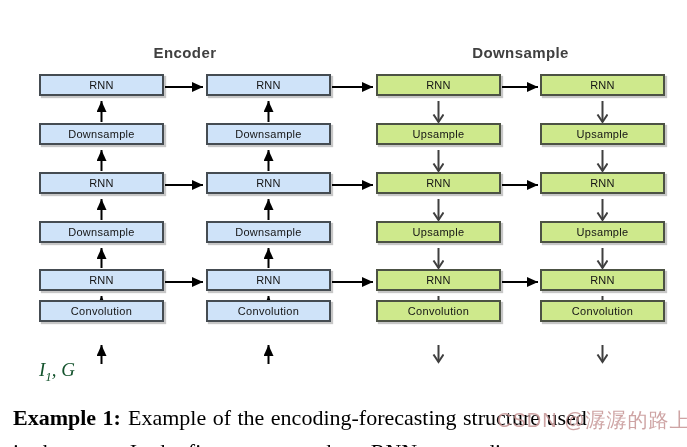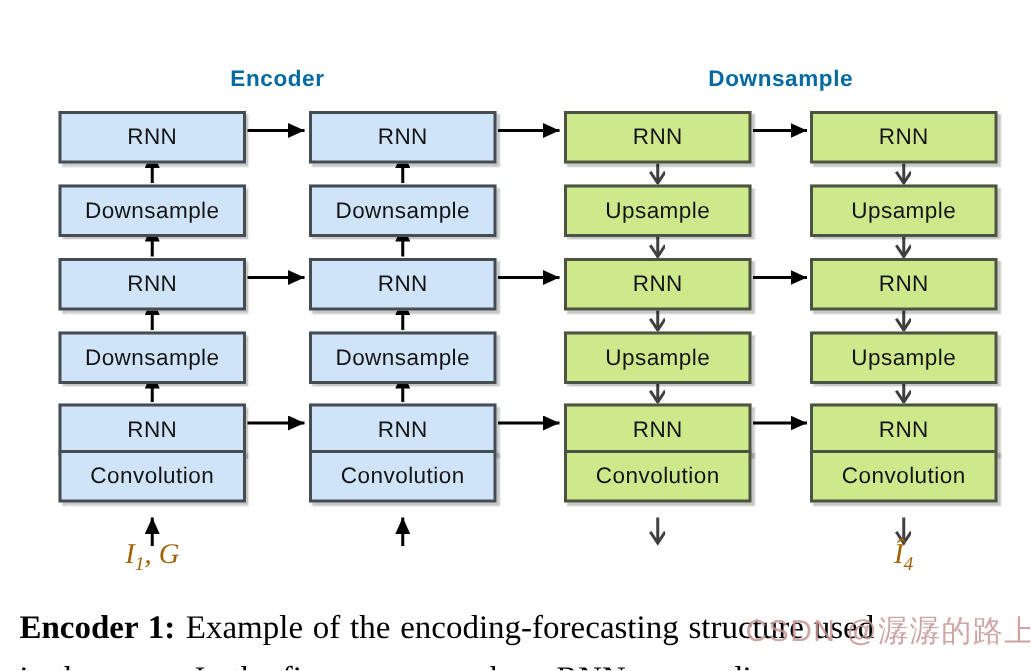--- a/index.html
+++ b/index.html
@@ -1,29 +1,29 @@
 <!DOCTYPE html>
 <html><head>
 <meta charset="utf-8">
 <style>
   html,body{margin:0;padding:0;background:#fff;}
   .page{position:relative;width:687px;height:447px;background:#ffffff;overflow:hidden;
         font-family:"Liberation Sans",sans-serif;}
   .sec-title{position:absolute;top:44px;text-align:center;font-size:15px;font-weight:bold;
-             color:#0369a1;letter-spacing:.4px;}
-  .box{position:absolute;width:125px;height:35px;box-sizing:border-box;border:2px solid #454c52;
-       display:flex;align-items:center;justify-content:center;font-size:15px;color:#141414;
+             color:#404040;letter-spacing:.4px;}
+  .box{position:absolute;width:125px;height:22px;box-sizing:border-box;border:2px solid #454c52;
+       display:flex;align-items:center;justify-content:center;font-size:11px;color:#141414;
        letter-spacing:.3px;box-shadow:2px 2px 1px rgba(0,0,0,0.22);}
   .enc{background:#cfe3f9;}
   .fc{background:#cee98c;border-color:#4c5244;}
   .c1{left:39px}.c2{left:206px}.c3{left:376px}.c4{left:540px}
   .r1{top:74px}.r2{top:123px}.r3{top:172px}.r4{top:221px}.r5{top:269px}.r6{top:300px}
   .arrows{position:absolute;left:0;top:0;width:687px;height:400px;}
-  .io-label{position:absolute;top:359px;width:125px;text-align:center;
-            font-family:"Liberation Serif",serif;font-style:italic;font-size:19px;color:#a16207;}
+  .io-label{position:absolute;top:359px;width:125px;
+            font-family:"Liberation Serif",serif;font-style:italic;font-size:19px;color:#14532d;}
   .io-label sub{font-size:13px;line-height:0;}
   .caption{position:absolute;left:13px;top:401px;width:668px;
            font-family:"Liberation Serif",serif;font-size:22px;line-height:34px;color:#000;
            word-spacing:1px;}
   .cap-label{font-weight:bold;margin-right:7px;}
   .watermark{position:absolute;left:497px;top:407px;font-size:20px;letter-spacing:1px;
              color:rgba(198,148,148,0.85);white-space:nowrap;}
 </style>
 </head>
 <body>
@@ -104,22 +104,21 @@
   <div class="box fc c3 r6">Convolution</div>
 
   <div class="box fc c4 r1">RNN</div>
   <div class="box fc c4 r2">Upsample</div>
   <div class="box fc c4 r3">RNN</div>
   <div class="box fc c4 r4">Upsample</div>
   <div class="box fc c4 r5">RNN</div>
   <div class="box fc c4 r6">Convolution</div>
 
   <div class="io-label c1"><span>I</span><sub>1</sub><span>, G</span></div>
-  <div class="io-label c4"><span>Î</span><sub>4</sub><span></span></div>
 
   <div class="caption">
-    <span class="cap-label">Encoder 1:</span><span>Example of the encoding-forecasting structure used</span><br>
+    <span class="cap-label">Example 1:</span><span>Example of the encoding-forecasting structure used</span><br>
     <span>in the paper. In the figure, we use three RNNs to predict</span>
   </div>
 
   <div class="watermark">CSDN @潺潺的路上</div>
 
 </div>
 
 </body></html>

